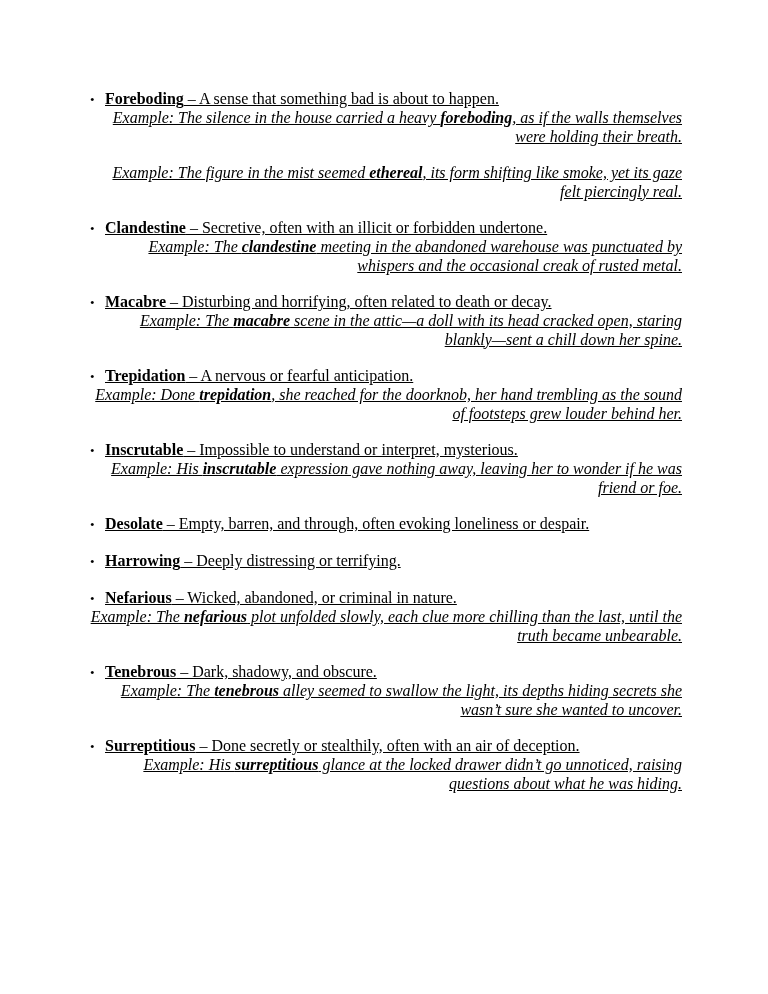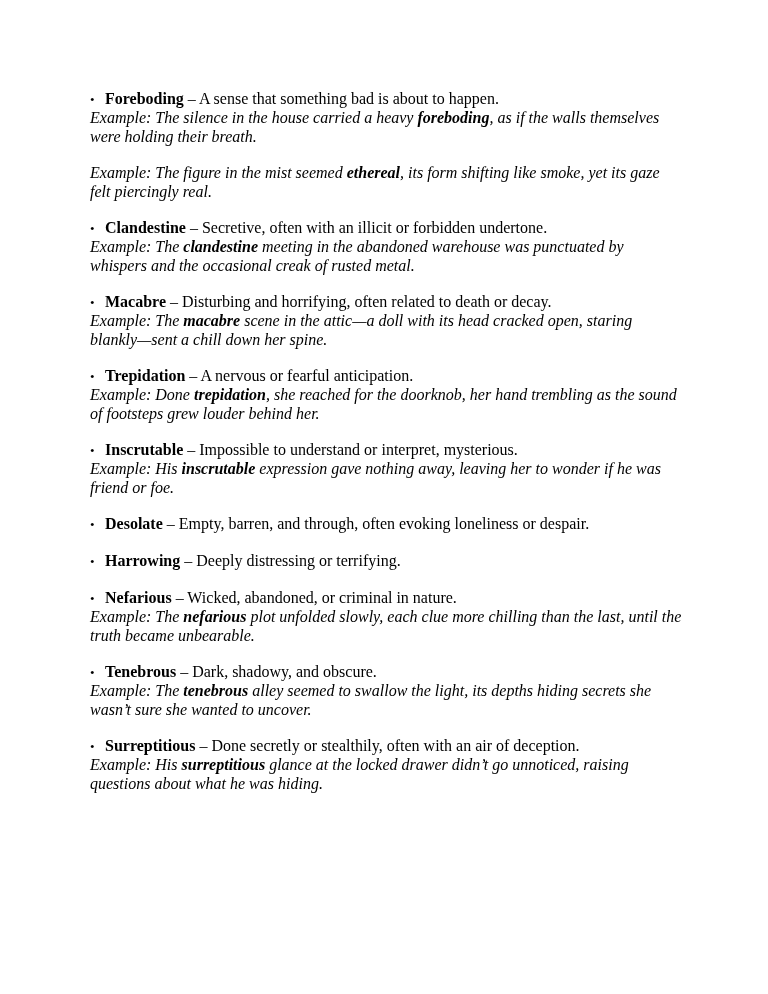--- a/index.html
+++ b/index.html
@@ -16,38 +16,40 @@
       color: #000000;
     }
     .page {
       position: absolute;
       left: 90px;
       top: 90px;
       width: 600px;
     }
     .entry {
       margin: 0 8px 18px 0;
+      text-decoration: underline;
     }
     .term-line {
       font-size: 16px;
       line-height: 18px;
       white-space: nowrap;
     }
     .bullet {
       display: inline-block;
       width: 15px;
       font-size: 13px;
     }
     .term {
       font-weight: bold;
     }
     .example {
       font-size: 16px;
       line-height: 18.5px;
       font-style: italic;
+      text-align: right;
     }
     .example .word {
       font-weight: bold;
     }
   </style>
 </head>
 <body>
 
 <div class="page">
 

